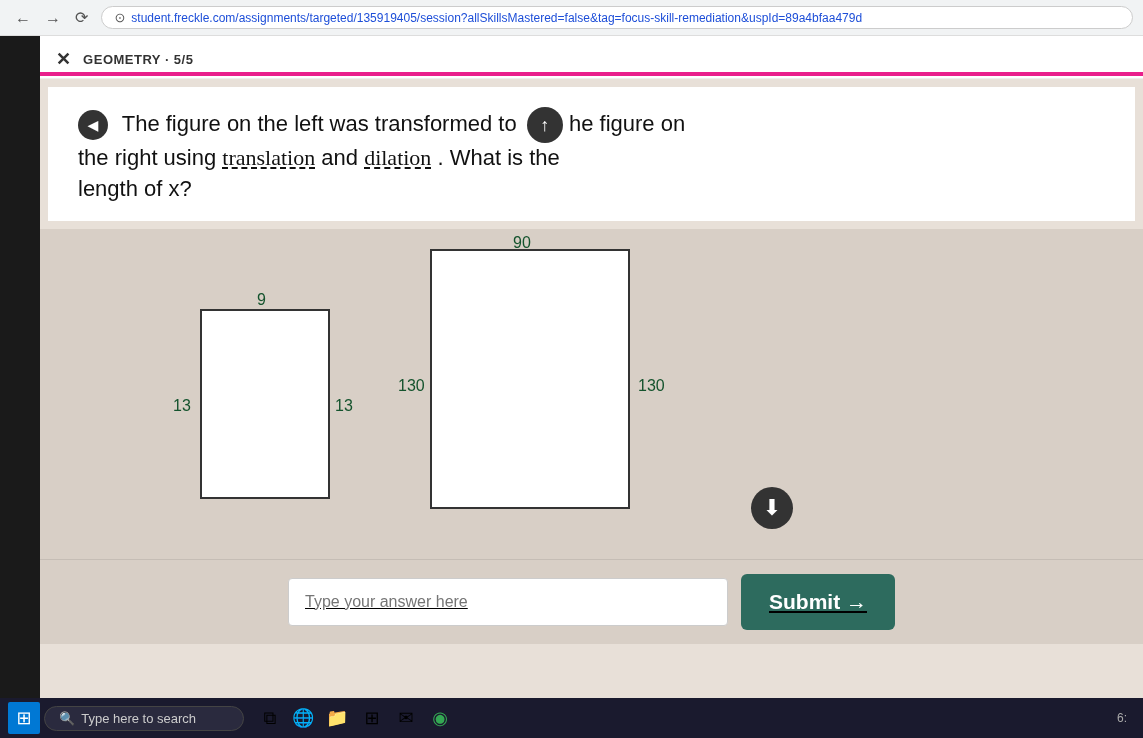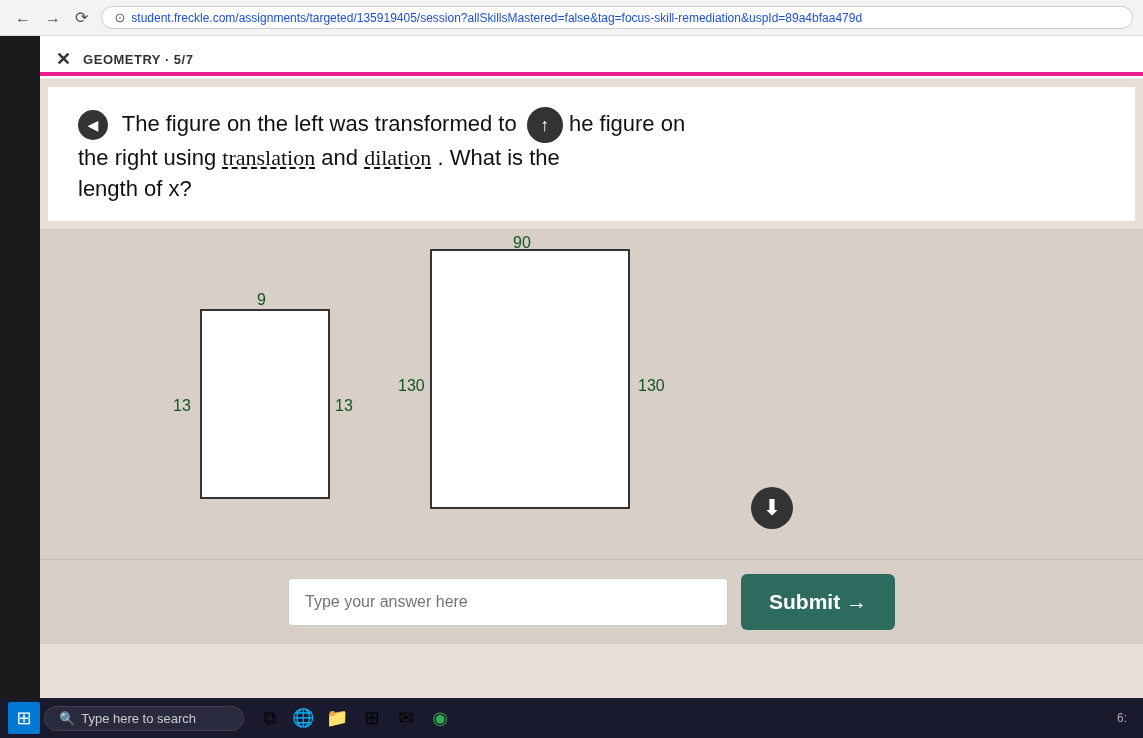--- a/index.html
+++ b/index.html
@@ -204,20 +204,21 @@
 
     
     .answer-area {
       background: #d8cfc6;
       padding: 14px 30px 14px 30px;
       display: flex;
       align-items: center;
       justify-content: center;
       gap: 13px;
       border-top: 1px solid #c5bdb5;
+      text-decoration: underline;
     }
     .answer-input {
       flex: 1;
       max-width: 440px;
       padding: 14px 16px;
       font-size: 16px;
       border: 1px solid #ccc;
       border-radius: 4px;
       background: white;
       color: #999;
@@ -327,21 +328,21 @@
 <div class="left-sidebar"></div>
 
 <div class="main-content" style="margin-left:40px; width: calc(100% - 40px);">
 
   <div class="progress-bar-container">
     <div class="progress-bar-fill"></div>
   </div>
 
   <div class="top-bar" style="padding-top:12px;">
     <span class="close-btn">✕</span>
-    <span class="subject-label">GEOMETRY · 5/7</span>
+    <span class="subject-label">GEOMETRY · 5/5</span>
   </div>
 
   <div class="question-area">
     <div class="question-text">
       <span class="audio-icon">◀</span>
       <span>The figure on the left was transformed to</span>
       <span class="up-arrow-icon">↑</span>
       <span>he figure on<br>the right using </span>
       <span class="underline-dash">translation</span>
       <span> and </span>

